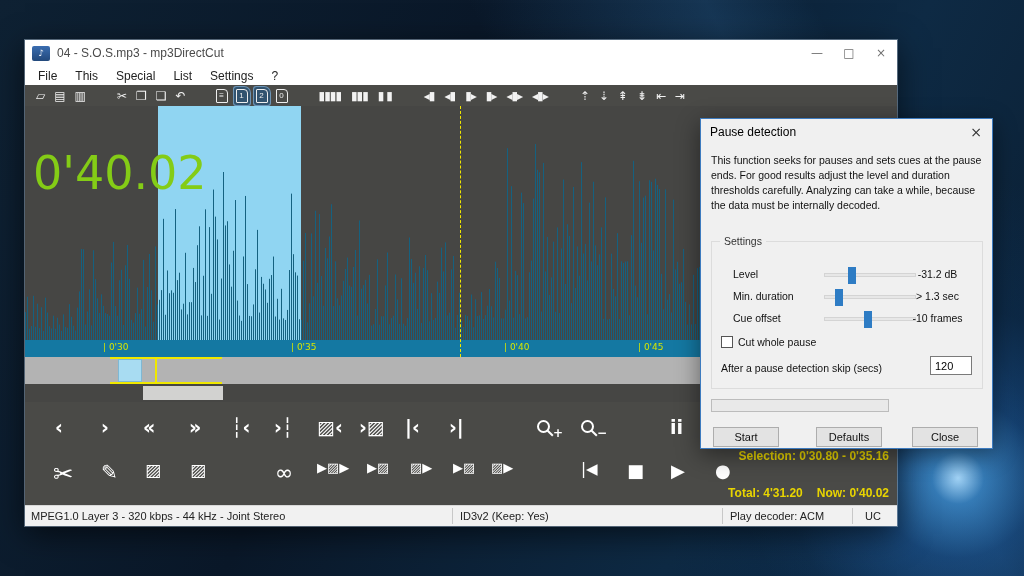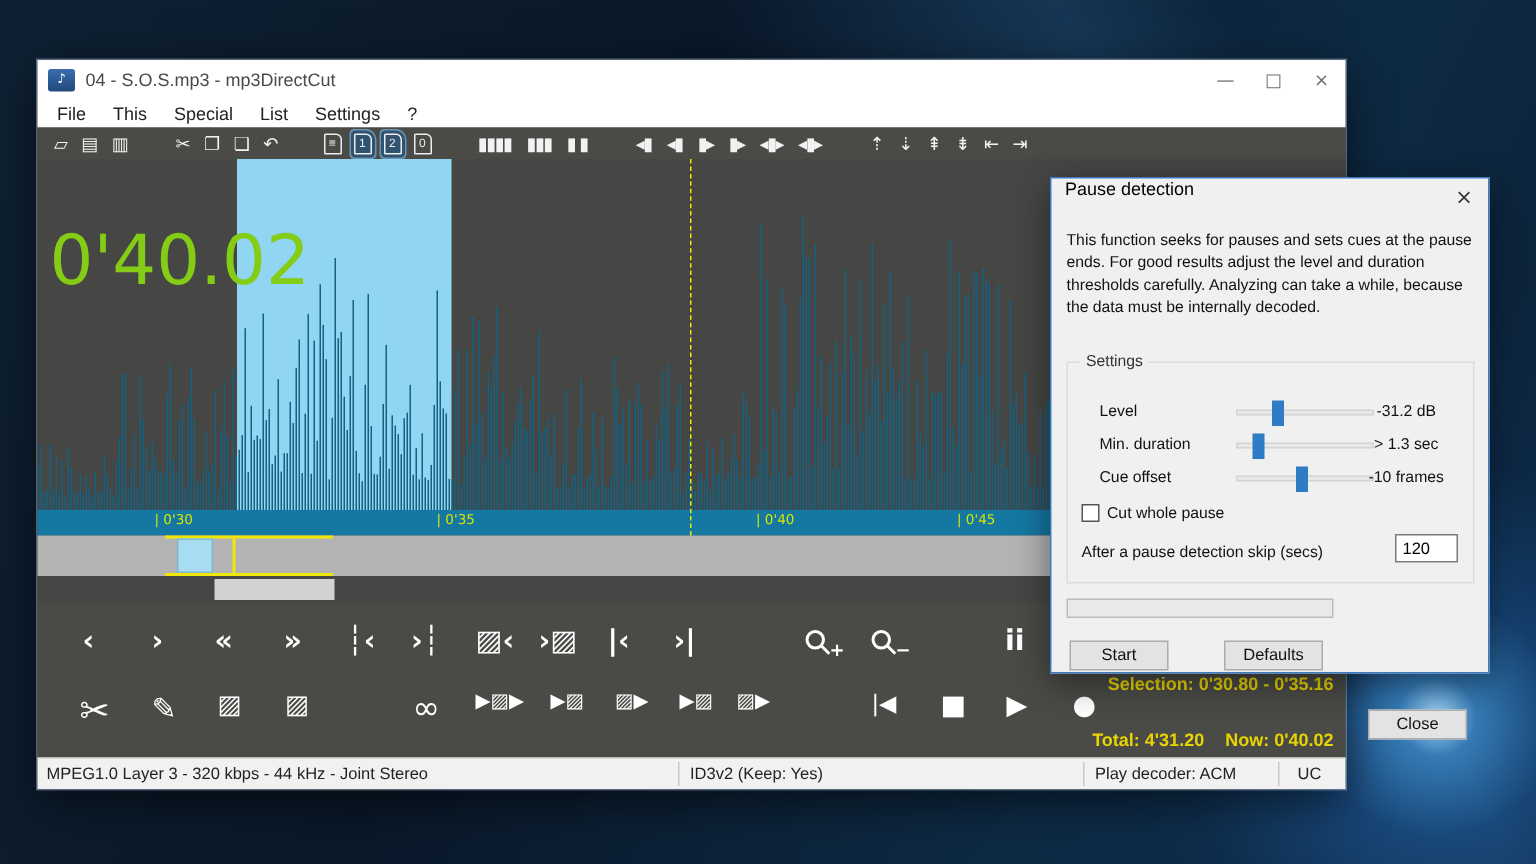--- a/index.html
+++ b/index.html
@@ -69,39 +69,39 @@
   .info-tot { position:absolute; right:8px; top:84px; font-size:12px; font-weight:bold; color:#e8d400; }
   .info-tot span { margin-left:14px; }
 
   
   .statusbar { position:absolute; left:0; top:465px; width:872px; height:21px; background:#f1f1f1; border-top:1px solid #d8d8d8; }
   .sb-text { position:absolute; top:4px; font-size:11px; color:#222; white-space:nowrap; }
   .sb-sep { position:absolute; top:2px; width:1px; height:16px; background:#c8c8c8; }
 
   
   .dialog { position:absolute; left:700px; top:118px; width:293px; height:331px; background:#f0f0f0; border:1px solid #3d7bbf; box-shadow:0 6px 22px rgba(0,0,0,.45); z-index:10; }
-  .dlg-titlebar { position:absolute; left:0; top:0; width:100%; height:26px; display:flex; align-items:flex-start; }
+  .dlg-titlebar { position:absolute; left:0; top:0; width:100%; height:26px; display:flex; align-items:center; }
   .dlg-title { margin-left:9px; font-size:12px; color:#000; }
   .dlg-close { margin-left:auto; width:32px; height:26px; display:flex; align-items:center; justify-content:center; font-size:14px; color:#333; font-family:"DejaVu Sans",sans-serif; }
   .dlg-desc { position:absolute; left:10px; top:34px; width:274px; font-size:10.5px; line-height:1.42; color:#111; }
   .groupbox { position:absolute; left:10px; top:122px; width:272px; height:148px; border:1px solid #dcdcdc; }
   .gb-legend { position:absolute; left:8px; top:-7px; background:#f0f0f0; padding:0 4px; font-size:10.5px; color:#333; }
   .sl-row { position:absolute; left:0; width:100%; height:18px; }
   .sl-label { position:absolute; left:9px; top:2px; font-size:10.5px; color:#111;padding-left:12px; }
   .sl-track { position:absolute; left:112px; top:7px; width:92px; height:4px; background:#e7e7e7; border:1px solid #d4d4d4; }
   .sl-thumb { position:absolute; top:-7px; width:8px; height:17px; background:#2e7cc4; }
   .sl-value { position:absolute; right:7px; top:2px; width:75px; text-align:center; font-size:10.5px; color:#111; }
   .cb-row { position:absolute; left:9px; top:94px; display:flex; align-items:center; }
   .checkbox { width:12px; height:12px; background:#fff; border:1px solid #555; }
   .cb-label { margin-left:5px; font-size:10.5px; color:#111; }
   .skip-label { position:absolute; left:9px; top:120px; font-size:10.5px; color:#111; }
   .skip-input { position:absolute; right:10px; top:114px; width:42px; height:19px; border:1px solid #7a7a7a; background:#fff; font-size:11px; padding-left:4px; font-family:"Liberation Sans",sans-serif; }
   .progress { position:absolute; left:10px; top:280px; width:178px; height:13px; background:#e9e9e9; border:1px solid #bcbcbc; }
   .dlg-btn { position:absolute; top:308px; width:66px; height:20px; background:#e3e3e3; border:1px solid #adadad; font-size:11px; color:#111; display:flex; align-items:center; justify-content:center; }
-  .btn-start { left:12px; } .btn-defaults { left:115px; } .btn-close { left:211px;margin-top:46px; }
+  .btn-start { left:12px; } .btn-defaults { left:115px; } .btn-close { left:211px; }
 </style>
 </head>
 <body>
 
 <div class="desktop">
 
   <div class="app-window">
 
     <div class="titlebar">
       <div class="app-icon">♪</div>

